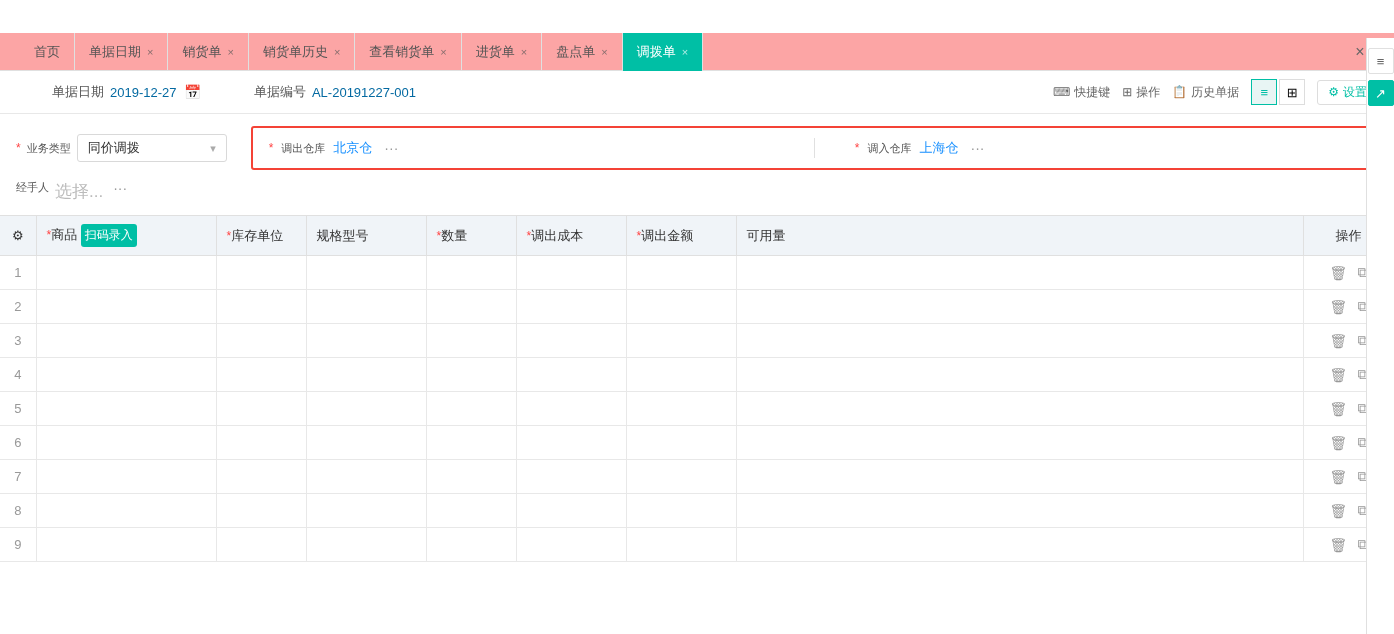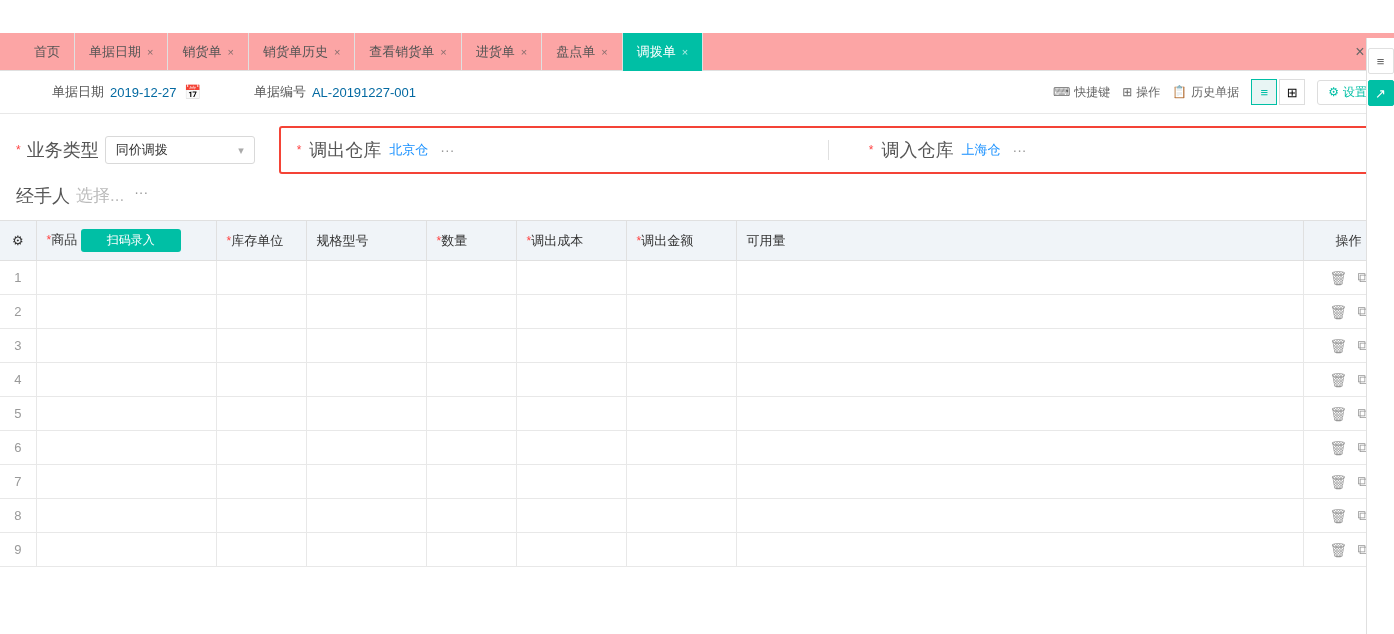--- a/index.html
+++ b/index.html
@@ -56,21 +56,21 @@
     }
     .view-btn.active { background: #e8f5f4; border-color: #00bfa5; color: #00bfa5; }
 
     
     .form-area {
       padding: 12px 16px; background: #fff;
     }
     .form-row { display: flex; align-items: center; gap: 16px; margin-bottom: 10px; }
     .form-field { display: flex; align-items: center; gap: 6px; }
     .required-star { color: #f44; font-size: 12px; }
-    .form-field-label { color: #555; font-size: 18px; }
+    .form-field-label { color: #555; font-size: 11px; }
     .form-field-value { font-size: 13px; color: #333; }
     .dropdown-select {
       display: flex; align-items: center; gap: 4px; border: 1px solid #d9d9d9; border-radius: 3px;
       padding: 4px 10px; background: #fff; cursor: pointer; min-width: 140px;
     }
     .dropdown-arrow { color: #aaa; font-size: 11px; margin-left: auto; }
     .more-btn { color: #999; font-size: 14px; cursor: pointer; padding: 0 4px; }
 
     
     .highlight-box {
@@ -94,21 +94,21 @@
     tbody tr { border-bottom: 1px solid #e8e8e8; }
     tbody td {
       padding: 6px 10px; border-right: 1px solid #e8e8e8; height: 34px;
       color: #333;
     }
     .row-num { color: #999; text-align: center; width: 36px; }
     .op-cell { display: flex; align-items: center; gap: 6px; justify-content: center; }
     .icon-btn { background: none; border: none; cursor: pointer; color: #999; font-size: 14px; padding: 2px; }
     .scan-btn {
       background: #00bfa5; color: #fff; border: none; border-radius: 3px;
-      padding: 3px 26px; font-size: 12px; cursor: pointer; white-space: nowrap;
+      padding: 3px 4px; font-size: 12px; cursor: pointer; white-space: nowrap;
     }
 
     
     .right-panel {
       position: fixed; right: 0; top: 38px; width: 28px; display: flex; flex-direction: column;
       align-items: center; gap: 2px; padding-top: 10px; background: #fff;
       border-left: 1px solid #e0e0e0; height: calc(100vh - 38px);
     }
     .right-panel-btn {
       width: 26px; height: 26px; display: flex; align-items: center; justify-content: center;

